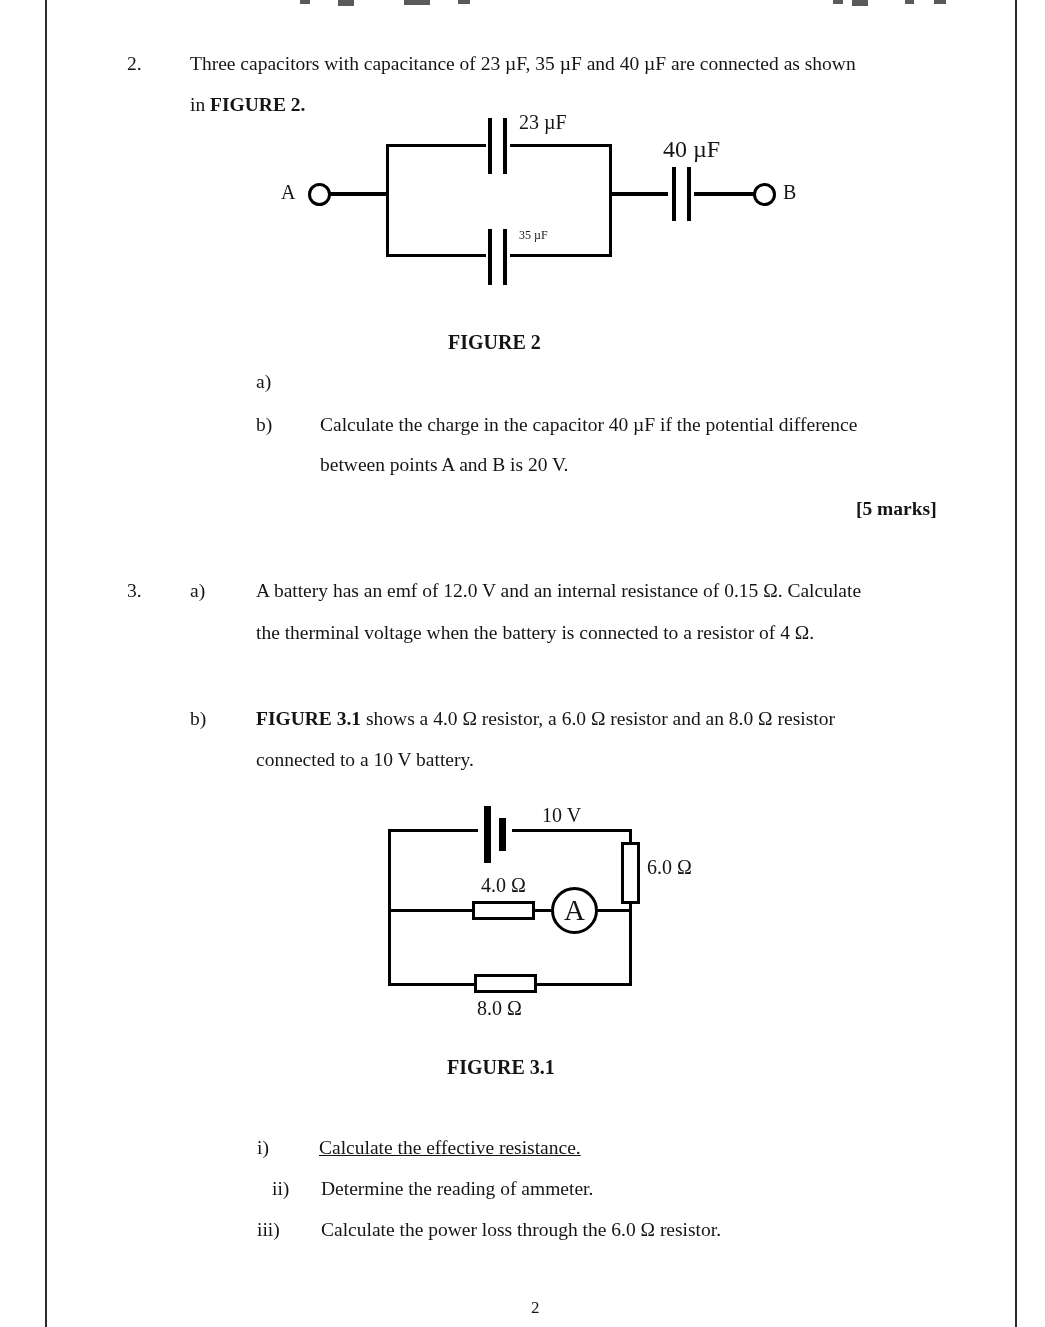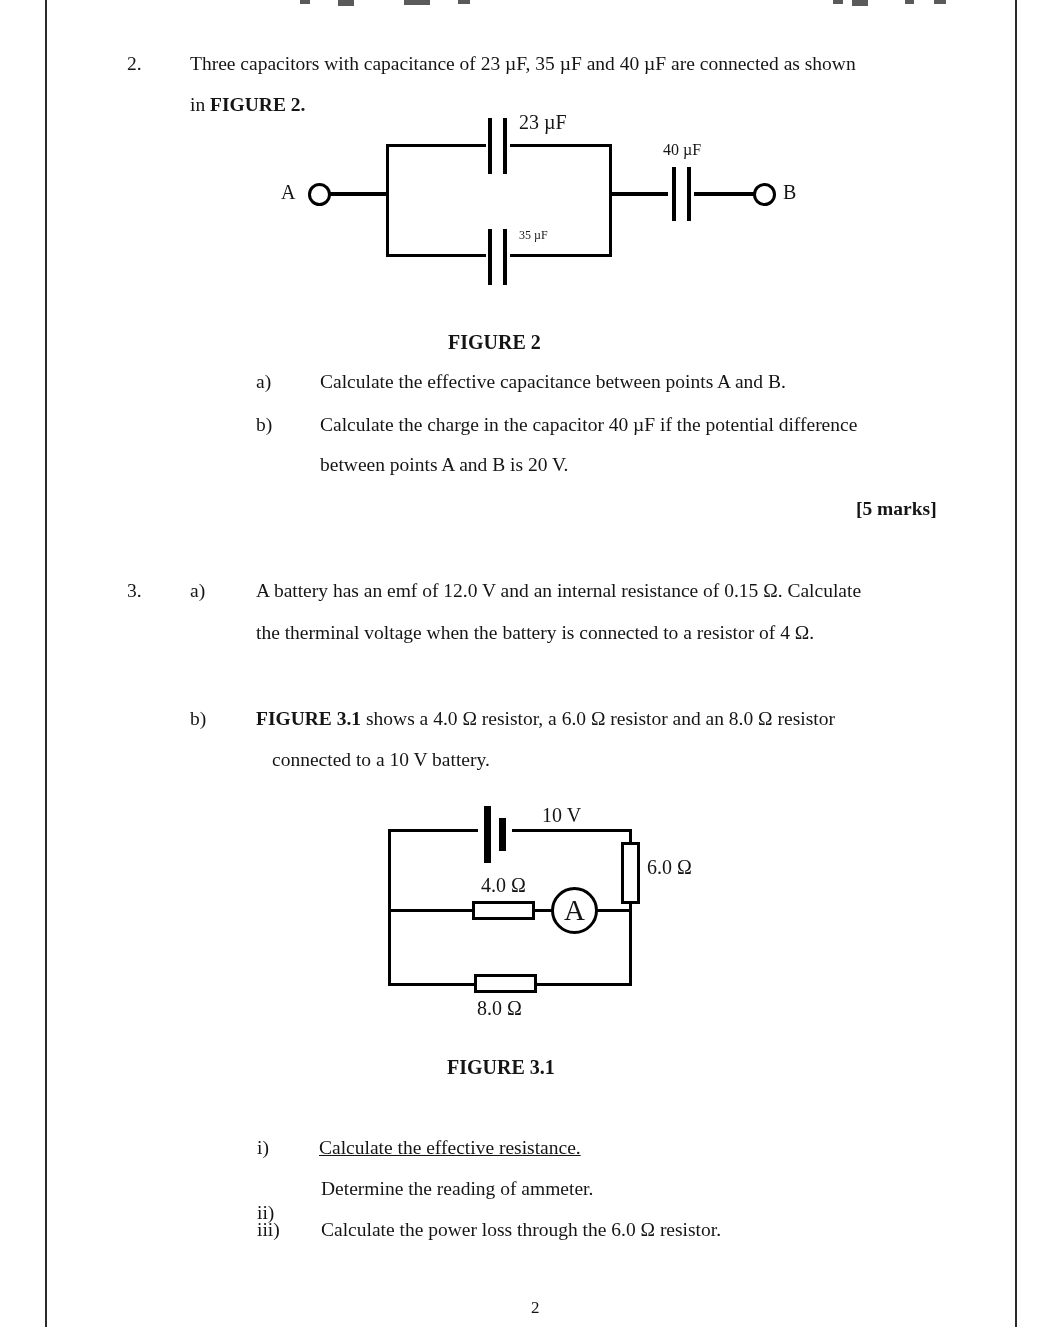--- a/index.html
+++ b/index.html
@@ -64,42 +64,41 @@
 
     <div class="cover" style="left:486px;top:250px;width:24px;height:10px;"></div>
     <div class="plate" style="left:488px;top:229px;width:3.5px;height:56px;"></div>
     <div class="plate" style="left:503px;top:229px;width:3.5px;height:56px;"></div>
     <div class="t" style="left:519px;top:224px;font-size:12px;">35 µF</div>
 
     <div class="wire" style="left:612px;top:192px;width:143px;height:3.5px;"></div>
     <div class="cover" style="left:668px;top:189px;width:26px;height:9px;"></div>
     <div class="plate" style="left:672px;top:167px;width:3.5px;height:54px;"></div>
     <div class="plate" style="left:687px;top:167px;width:3.5px;height:54px;"></div>
-    <div class="t" style="left:663px;top:138px;font-size:16px;">40 µF</div>
+    <div class="t" style="left:663px;top:138px;font-size:24px;">40 µF</div>
     <div class="node" style="left:753px;top:183px;"></div>
     <div class="t" style="left:783px;top:181px;font-size:20px;">B</div>
   </div>
 
   <div class="t cap" style="left:448px;top:331px;">FIGURE 2</div>
 
   <div class="t" style="left:256px;top:370px;">a)</div>
-  <div class="t" style="left:320px;top:370px;">Calculate the effective capacitance between points A and B.</div>
   <div class="t" style="left:256px;top:413px;">b)</div>
   <div class="t" style="left:320px;top:413px;">Calculate the charge in the capacitor 40 µF if the potential difference</div>
   <div class="t" style="left:320px;top:453px;">between points A and B is 20 V.</div>
   <div class="t bold" style="left:856px;top:497px;">[5 marks]</div>
 
   <div class="t" style="left:127px;top:579px;">3.</div>
   <div class="t" style="left:190px;top:579px;">a)</div>
   <div class="t" style="left:256px;top:579px;">A battery has an emf of 12.0 V and an internal resistance of 0.15 Ω. Calculate</div>
   <div class="t" style="left:256px;top:621px;">the therminal voltage when the battery is connected to a resistor of 4 Ω.</div>
 
   <div class="t" style="left:190px;top:707px;">b)</div>
   <div class="t" style="left:256px;top:707px;"><span class="bold">FIGURE 3.1</span><span> shows a 4.0 Ω resistor, a 6.0 Ω resistor and an 8.0 Ω resistor</span></div>
-  <div class="t" style="left:256px;top:748px;margin-left:16px;">connected to a 10 V battery.</div>
+  <div class="t" style="left:256px;top:748px;">connected to a 10 V battery.</div>
 
   <div>
 
     <div class="box" style="left:388px;top:829px;width:244px;height:157px;"></div>
 
     <div class="cover" style="left:478px;top:826px;width:34px;height:10px;"></div>
     <div class="plate" style="left:484px;top:806px;width:7px;height:57px;"></div>
     <div class="plate" style="left:499px;top:818px;width:7px;height:33px;"></div>
     <div class="t" style="left:516px;top:804px;font-size:20px;margin-left:26px;">10 V</div>
 
@@ -114,20 +113,20 @@
       </div>
 
     <div class="res" style="left:474px;top:974px;width:63px;height:19px;"></div>
     <div class="t" style="left:477px;top:997px;font-size:20px;">8.0 Ω</div>
   </div>
 
   <div class="t cap" style="left:447px;top:1056px;">FIGURE 3.1</div>
 
   <div class="t" style="left:257px;top:1136px;">i)</div>
   <div class="t" style="left:319px;top:1136px;text-decoration:underline;">Calculate the effective resistance.</div>
-  <div class="t" style="left:257px;top:1177px;margin-top:24px;">ii)</div>
+  <div class="t" style="left:272px;top:1177px;">ii)</div>
   <div class="t" style="left:321px;top:1177px;">Determine the reading of ammeter.</div>
   <div class="t" style="left:257px;top:1218px;">iii)</div>
   <div class="t" style="left:321px;top:1218px;">Calculate the power loss through the 6.0 Ω resistor.</div>
 
   <div class="t pagenum" style="left:531px;top:1296px;">2</div>
 
 </div>
 
 </body></html>

